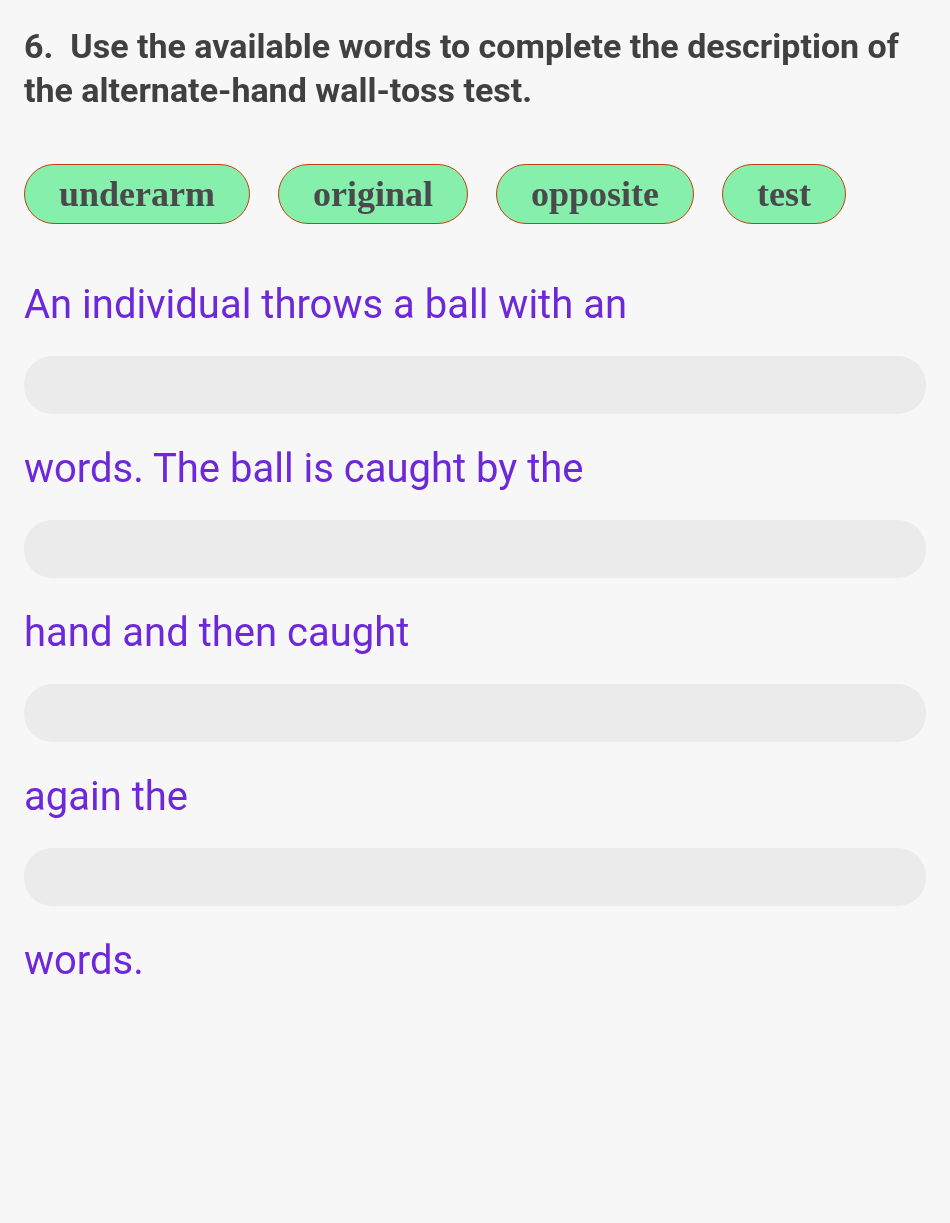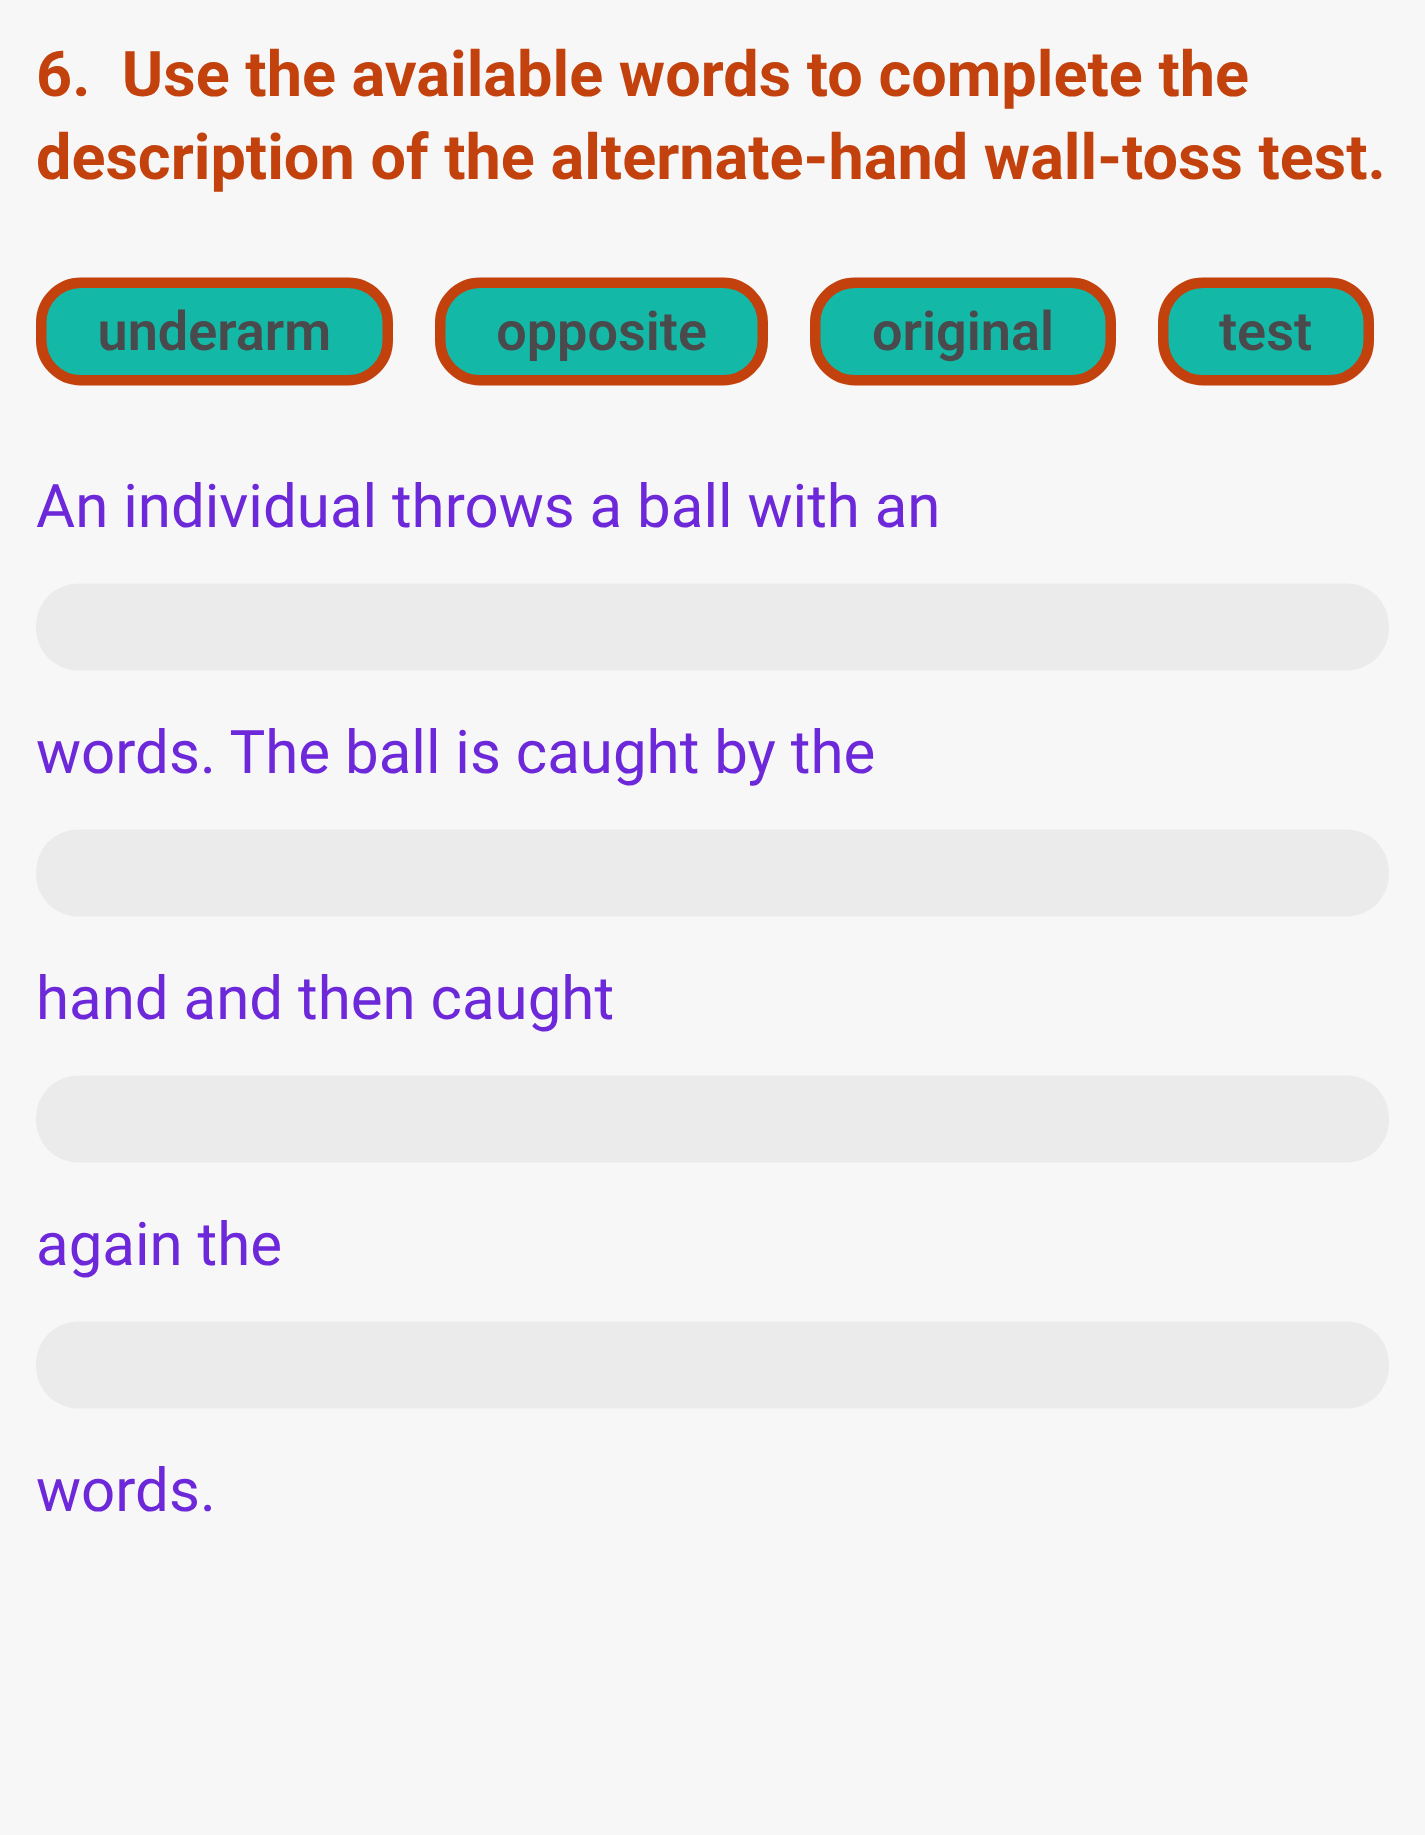--- a/index.html
+++ b/index.html
@@ -8,50 +8,51 @@
     width: 950px;
     background: #f7f7f8;
     font-family: -apple-system, "Segoe UI", Roboto, Helvetica, Arial, sans-serif;
     color: #46464a;
   }
   .page {
     padding: 24px 24px 0 24px;
     box-sizing: border-box;
   }
   .prompt {
-    font-size: 42px;
+    font-size: 34px;
     font-weight: 700;
     line-height: 1.3;
-    color: #c2410c;
+    color: #404040;
     margin-bottom: 52px;
   }
   .q-number {
     display: inline;
   }
   .q-text {
     display: inline;
   }
   .word-bank {
     display: flex;
     flex-wrap: wrap;
     gap: 18px 28px;
     margin-bottom: 56px;
   }
   .word-chip {
     display: inline-flex;
     align-items: center;
     justify-content: center;
-    background: #14b8a6;
-    border: 7px solid #c2410c;
+    background: #86efac;
+    border: 1px solid #c2410c;
     border-radius: 30px;
     padding: 8px 34px;
     font-size: 36px;
     font-weight: 600;
     color: #4a4a4d;
     cursor: pointer;
+    font-family: Liberation Serif, serif;
   }
   .fill-area {
     font-size: 40px;
     line-height: 1.25;
     color: #6d28d9;
   }
   .line-text {
     margin: 0;
     padding: 0;
   }
@@ -70,22 +71,22 @@
 
 <div class="page">
 
   <div class="prompt">
     <span class="q-number">6.</span>
     &nbsp;<span class="q-text">Use the available words to complete the description of the alternate-hand wall-toss test.</span>
   </div>
 
   <div class="word-bank">
     <span class="word-chip">underarm</span>
+    <span class="word-chip">original</span>
     <span class="word-chip">opposite</span>
-    <span class="word-chip">original</span>
     <span class="word-chip">test</span>
   </div>
 
   <div class="fill-area">
     <div class="line-text">An individual throws a ball with an</div>
     <div class="blank"></div>
 
     <div class="line-text">words. The ball is caught by the</div>
     <div class="blank"></div>
 

